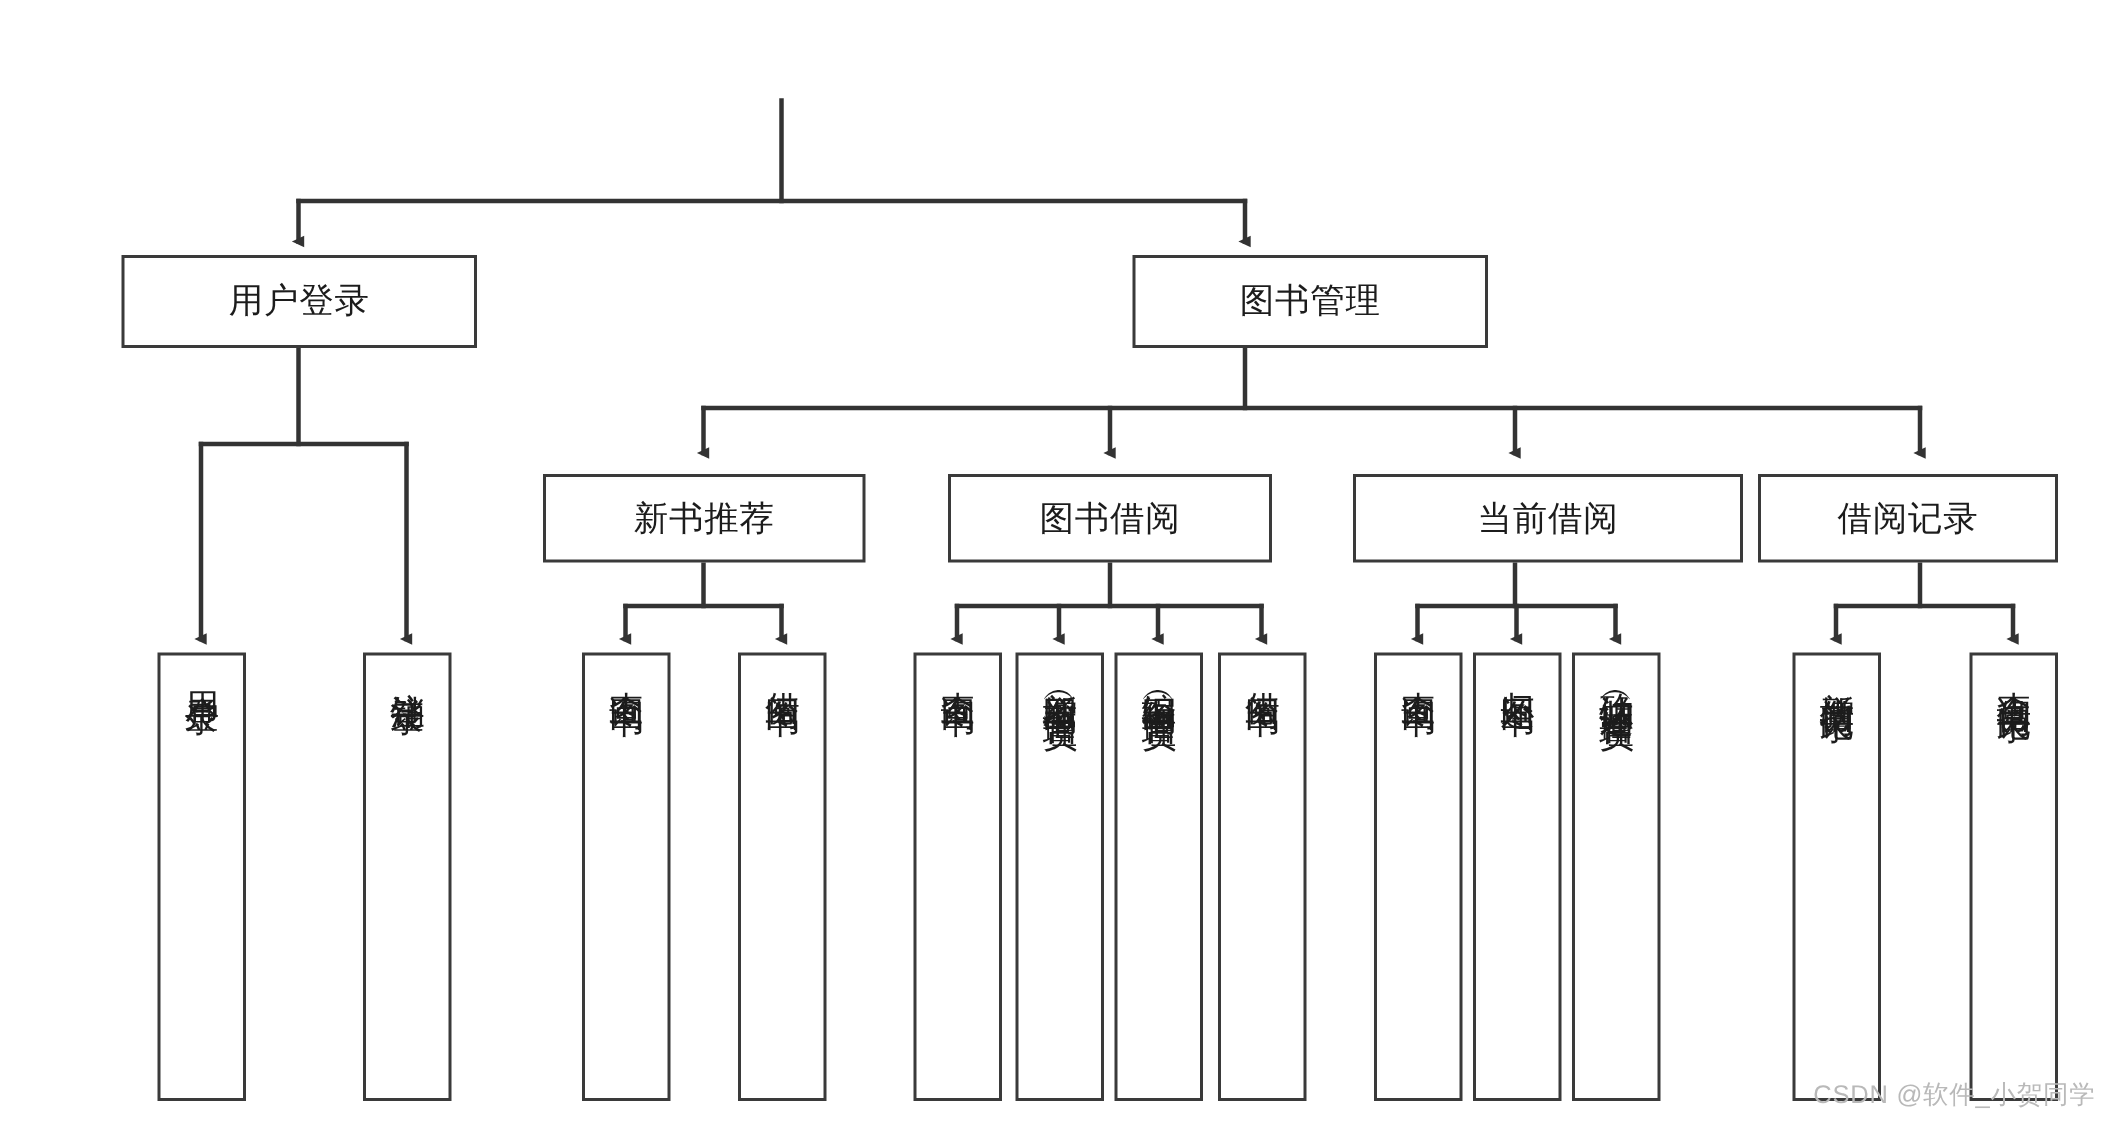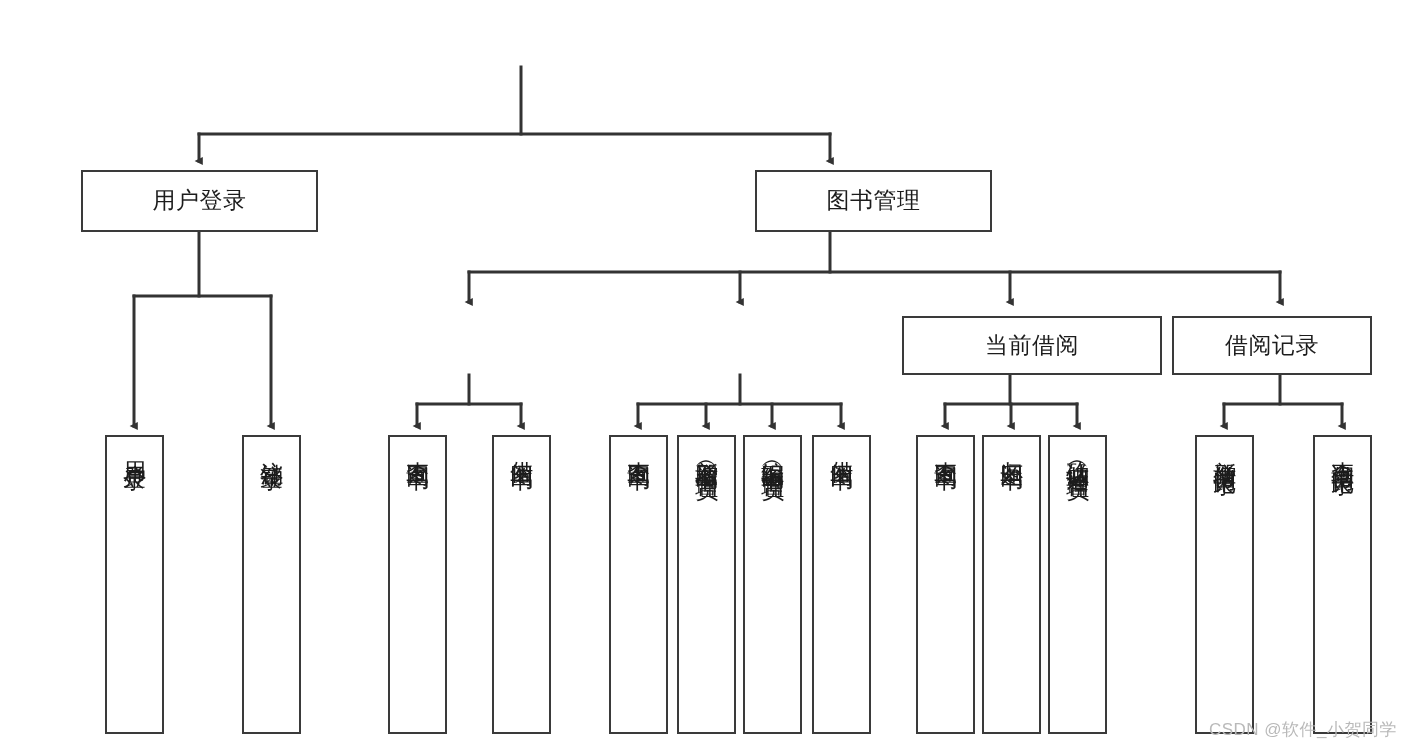--- a/index.html
+++ b/index.html
@@ -123,20 +123,26 @@
   </svg>
 
 
   <div class="node horizontal" style="left:81px; top:170px; width:237px; height:62px;">
     <span class="label">用户登录</span>
   </div>
   <div class="node horizontal" style="left:711px; top:170px; width:237px; height:62px;margin-left:44px;">
     <span class="label">图书管理</span>
   </div>
 
+  <div class="node horizontal" style="left:362px; top:316px; width:215px; height:59px;">
+    <span class="label">新书推荐</span>
+  </div>
+  <div class="node horizontal" style="left:632px; top:316px; width:216px; height:59px;">
+    <span class="label">图书借阅</span>
+  </div>
   <div class="node horizontal" style="left:902px; top:316px; width:260px; height:59px;">
     <span class="label">当前借阅</span>
   </div>
   <div class="node horizontal" style="left:1172px; top:316px; width:200px; height:59px;">
     <span class="label">借阅记录</span>
   </div>
 
   <div class="node vertical" style="left:105px; top:435px; width:59px; height:299px;">
     <span class="label">用户登录</span>
   </div>

